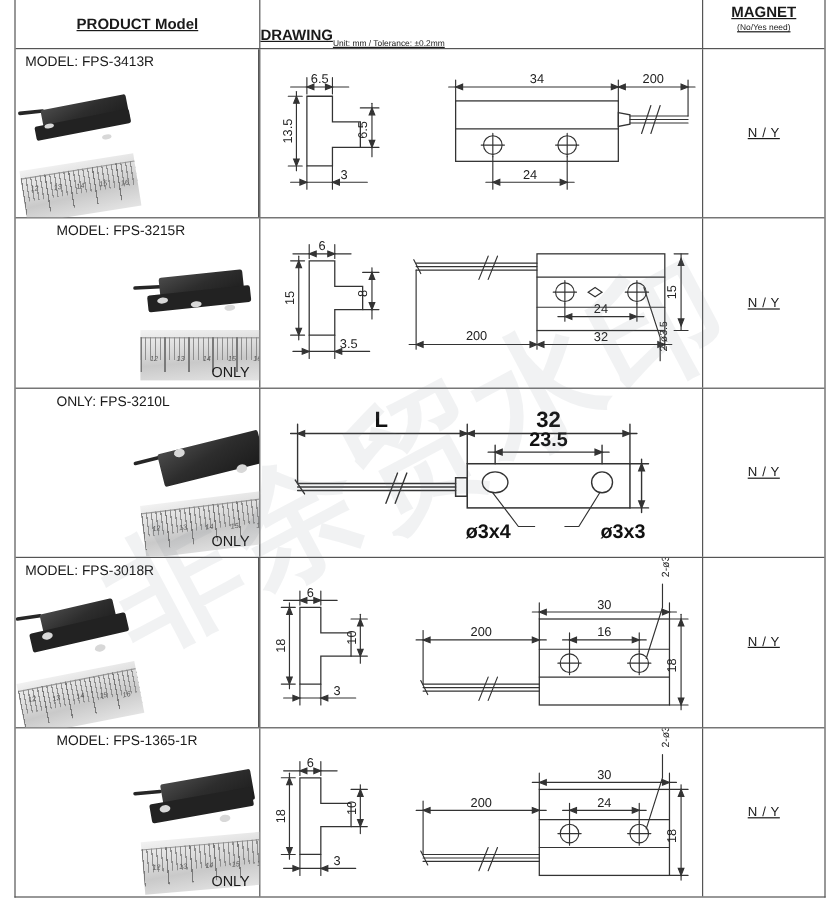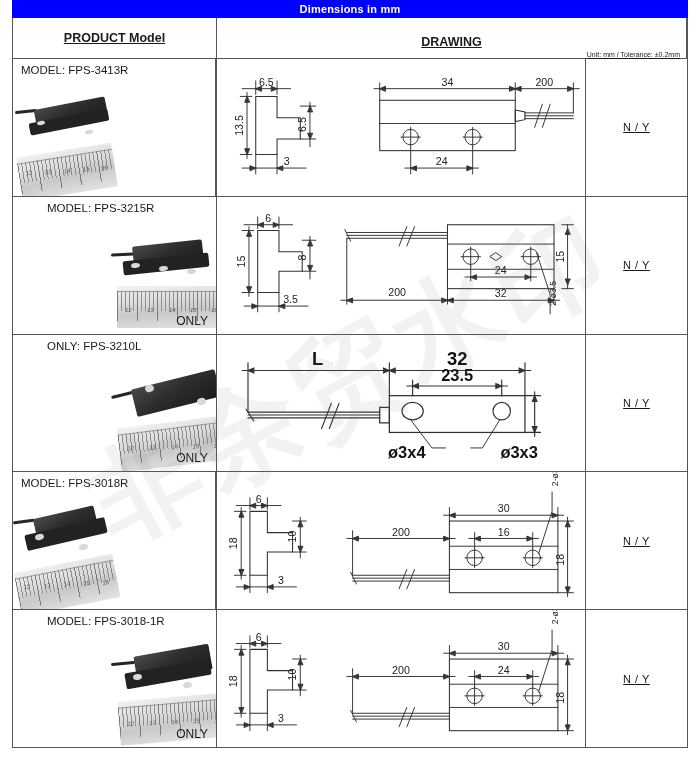--- a/index.html
+++ b/index.html
@@ -42,21 +42,21 @@
   .row:last-child{border-bottom:none;}
 
   .c-product{width:204px;flex:0 0 204px;border-right:1px solid #555;box-sizing:border-box;position:relative;display:flex;}
   .c-drawing{flex:1 1 auto;border-right:1px solid #555;box-sizing:border-box;position:relative;}
   .c-magnet{width:101px;flex:0 0 101px;box-sizing:border-box;position:relative;display:flex;align-items:center;justify-content:center;}
 
   
   .hdr{flex:0 0 41px;}
   .hdr .c-product{align-items:center;justify-content:center;}
   .hdr-title{font-weight:bold;font-size:12.5px;}
-  .hdr .c-drawing{display:flex;flex-direction:column;align-items:center;justify-content:center;padding-top:17px;}
+  .hdr .c-drawing{display:flex;flex-direction:row;align-items:center;justify-content:flex-start;padding-top:17px;}
   .hdr-sub{font-size:7px;align-self:flex-end;margin-right:6px;margin-top:2px;white-space:nowrap;}
   .hdr .c-magnet{flex-direction:column;padding-top:3px;justify-content:flex-start;}
   .hdr-mag-sub{font-size:7px;margin-top:3px;}
 
   
   .brow{flex:1 1 0;min-height:0;}
 
   
   .p-half{flex:1 1 0;position:relative;box-sizing:border-box;overflow:hidden;}
   .p-half.divided{border-right:1px solid #555;}
@@ -104,33 +104,34 @@
     font-size:108px;font-weight:bold;color:rgba(120,130,140,.10);
     transform:rotate(-28deg);white-space:nowrap;letter-spacing:6px;
     font-family:"DejaVu Sans",sans-serif;
   }
 </style>
 </head>
 <body>
 
 <div class="sheet">
 
-  <div class="banner">
-    <span>Dimensions in mm</span>
-  </div>
 
   <div class="tbl">
 
     <div class="row hdr">
       <div class="c-product">
         <span class="hdr-title">PRODUCT Model</span>
       </div>
       <div class="c-drawing">
         <span class="hdr-title">DRAWING</span>
         <span class="hdr-sub">Unit: mm / Tolerance:  ±0.2mm</span>
+      </div>
+      <div class="c-magnet">
+        <span class="hdr-title">MAGNET</span>
+        <span class="hdr-mag-sub">(No/Yes need)</span>
       </div>
     </div>
 
     <div class="row brow">
       <div class="c-product">
         <div class="p-half divided">
           <span class="p-label">MODEL: FPS-3413R</span>
           <div class="ruler" style="left:6px;bottom:2px;width:96px;height:44px;transform:rotate(-9deg);">
             <div class="ticks"></div>
               <div class="ticks2"></div>
@@ -486,21 +487,21 @@
       </div>
 
       <div class="c-magnet">
         <span class="mag">N / Y</span>
       </div>
     </div>
 
     <div class="row brow">
       <div class="c-product">
         <div class="p-full">
-          <span class="p-label">MODEL: FPS-3018-1R</span>
+          <span class="p-label">MODEL: FPS-1365-1R</span>
           <span class="only">ONLY</span>
           <div class="ruler" style="left:80px;bottom:6px;width:110px;height:44px;transform:rotate(-5deg);">
             <div class="ticks"></div>
               <div class="ticks2"></div>
             <span class="rnum" style="left:8px;top:46%;">12</span>
             <span class="rnum" style="left:30px;top:48%;">13</span>
             <span class="rnum" style="left:52px;top:50%;">14</span>
             <span class="rnum" style="left:74px;top:52%;">15</span>
             <span class="rnum" style="left:95px;top:54%;">16</span>
           </div>

